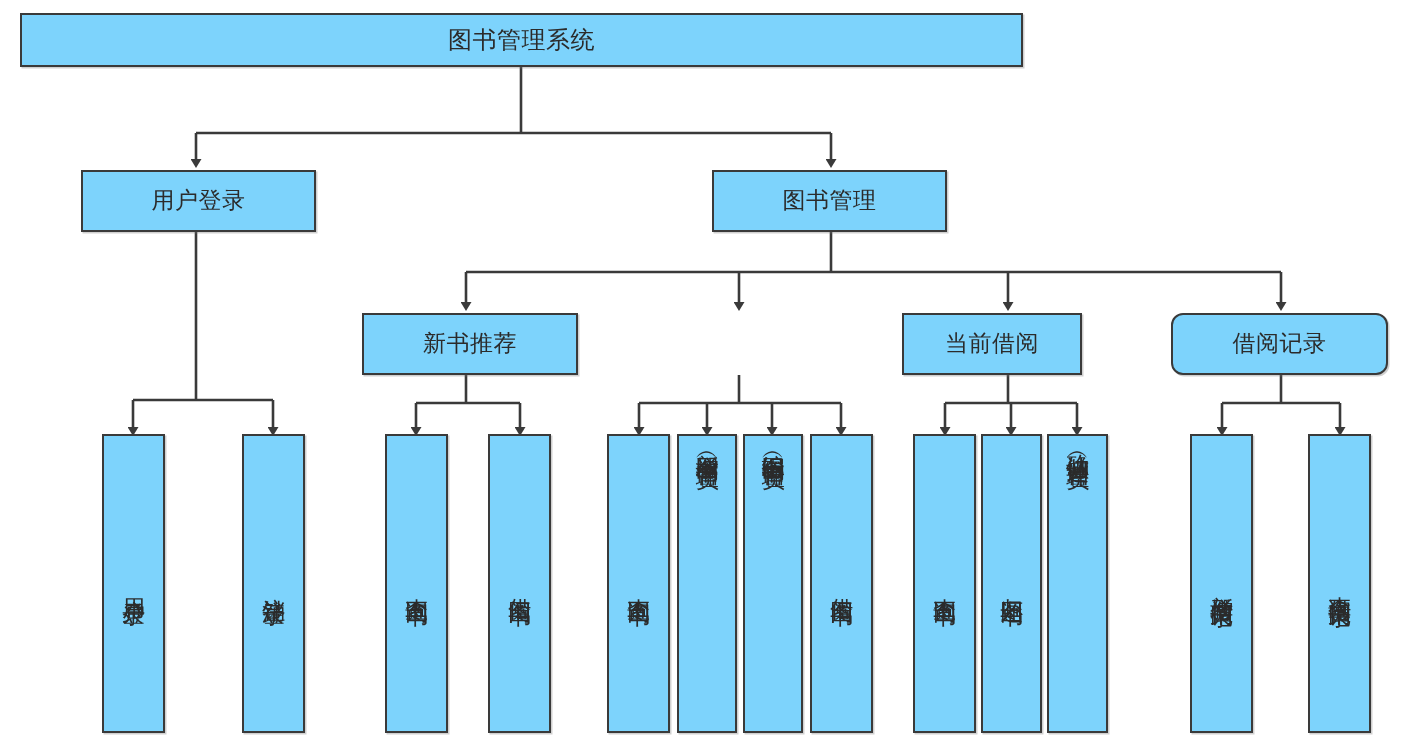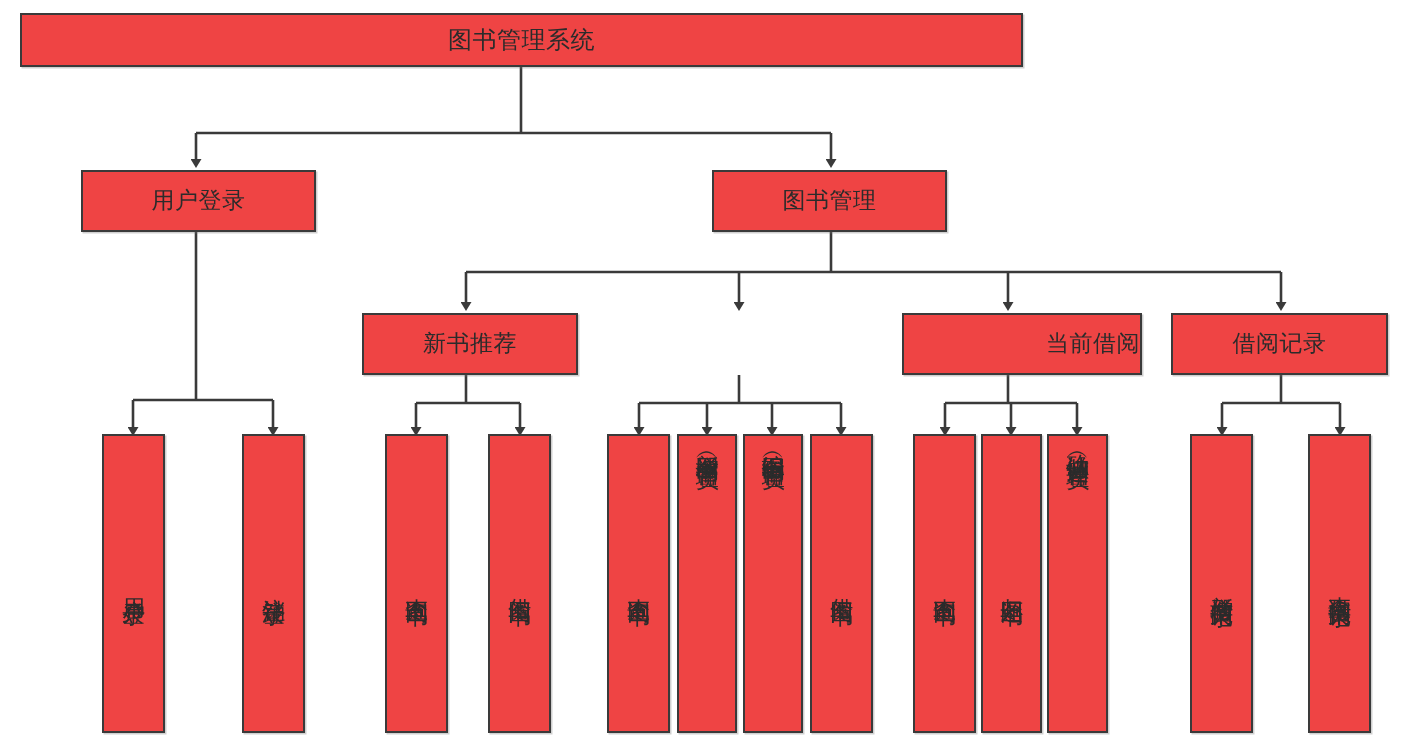--- a/index.html
+++ b/index.html
@@ -22,21 +22,21 @@
     left: 0;
     top: 0;
     width: 1405px;
     height: 747px;
     pointer-events: none;
   }
   .node {
     position: absolute;
     box-sizing: border-box;
     border: 2.5px solid #3a3a3a;
-    background: #ef4444;
+    background: #7dd3fc;
     display: flex;
     align-items: center;
     justify-content: center;
     color: #2b2b2b;
     box-shadow: 1.5px 1.5px 0 rgba(120,120,120,0.35);
   }
   .node .lbl {
     display: block;
     text-align: center;
     line-height: 1.12;
@@ -141,25 +141,25 @@
 
   <div class="node h" style="left:362px; top:313px; width:216px; height:62px;">
     <span class="lbl">新书推荐</span>
   </div>
 
   <div class="node h" style="left:712px; top:170px; width:235px; height:62px;">
     <span class="lbl">图书管理</span>
   </div>
 
 
-  <div class="node h" style="left:902px; top:313px; width:240px; height:62px;justify-content:flex-end;">
+  <div class="node h" style="left:902px; top:313px; width:180px; height:62px;">
     <span class="lbl">当前借阅</span>
   </div>
 
-  <div class="node h" style="left:1171px; top:313px; width:217px; height:62px;">
+  <div class="node h" style="left:1171px; top:313px; width:217px; height:62px;border-radius:12px;">
     <span class="lbl">借阅记录</span>
   </div>
 
   <div class="node v midalign" style="left:102px; top:434px; width:63px; height:299px;">
     <span class="lbl">用户登录</span>
   </div>
 
   <div class="node v midalign" style="left:242px; top:434px; width:63px; height:299px;">
     <span class="lbl">注销登录</span>
   </div>

